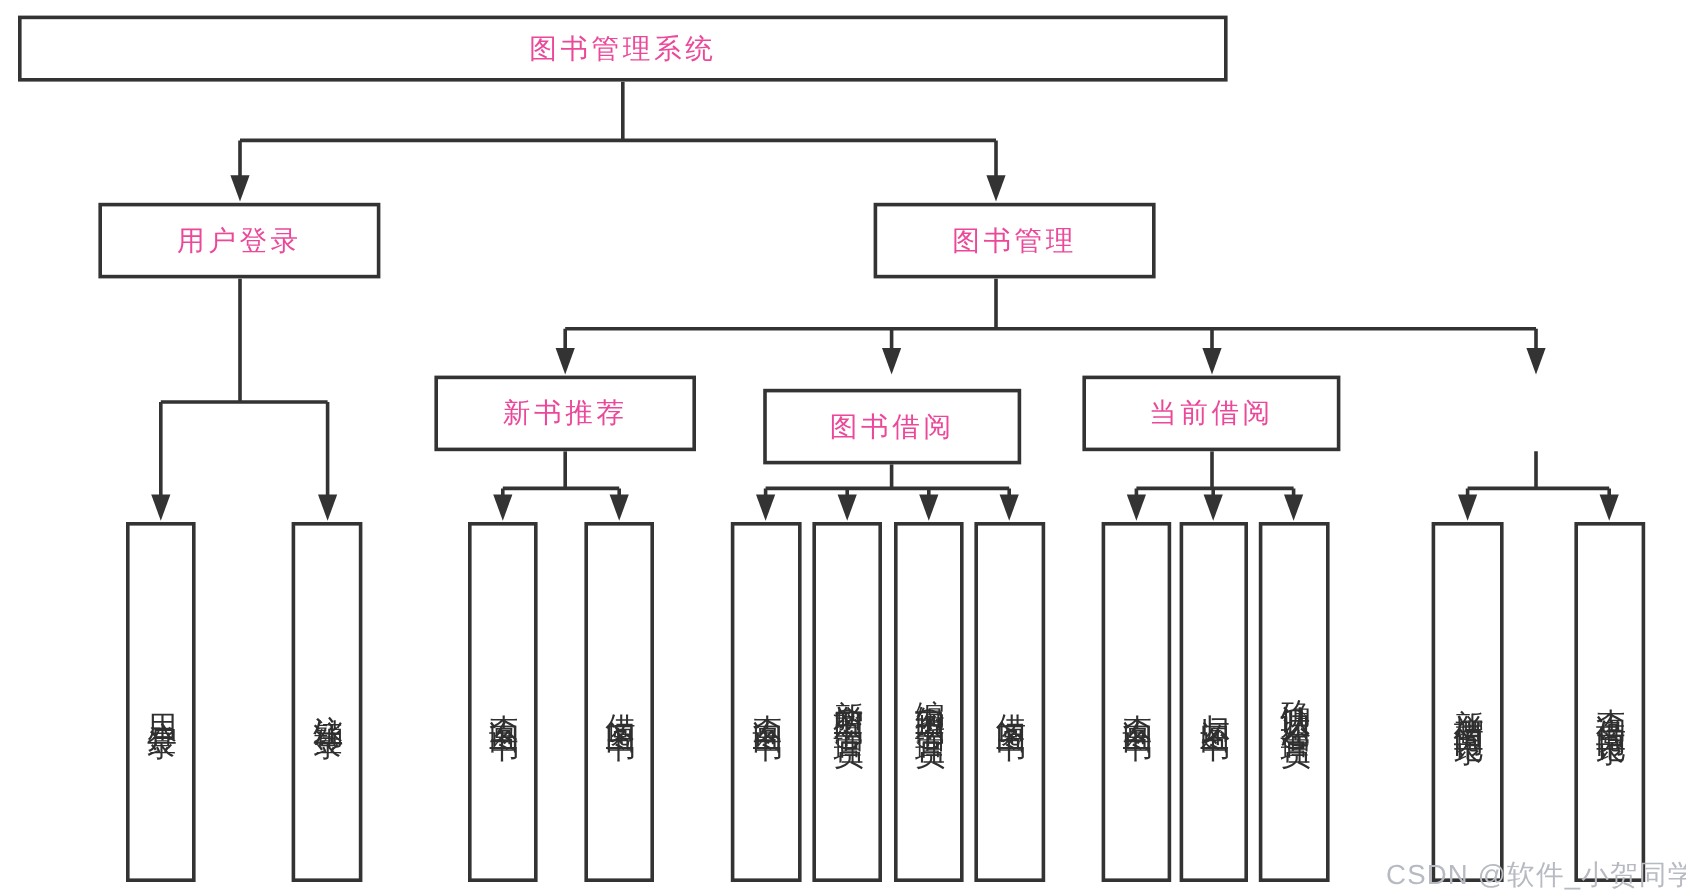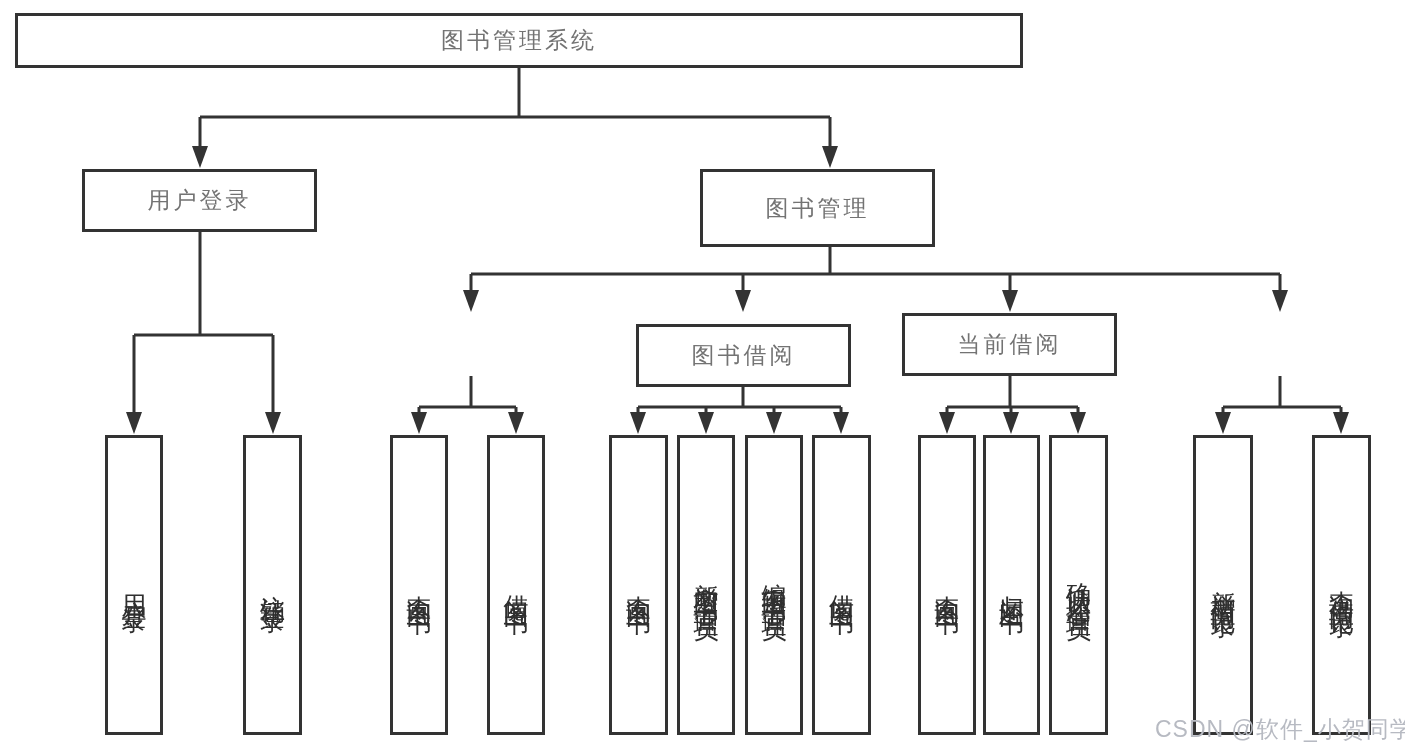--- a/index.html
+++ b/index.html
@@ -4,21 +4,21 @@
 <style>
   html,body{margin:0;padding:0;background:#fff;}
   .stage{
     position:relative;width:1405px;height:747px;background:#ffffff;overflow:hidden;
     font-family:"Liberation Sans","DejaVu Sans",sans-serif;
   }
   .connectors{position:absolute;left:0;top:0;width:1405px;height:747px;}
   .node{
     position:absolute;box-sizing:border-box;border:3px solid #333333;background:#ffffff;
     display:flex;align-items:center;justify-content:center;
-    font-size:23px;color:#737373;letter-spacing:3px;white-space:nowrap;
+    font-size:23px;color:#ec4899;letter-spacing:3px;white-space:nowrap;
   }
   .leaf{
     position:absolute;box-sizing:border-box;border:3px solid #333333;background:#ffffff;
     display:flex;align-items:center;justify-content:center;
     writing-mode:vertical-rl;text-orientation:mixed;
     top:435px;height:300px;
     font-size:25px;letter-spacing:5px;color:#2f2f2f;line-height:1.0;
   }
   .watermark{
     position:absolute;left:1155px;top:714px;
@@ -66,22 +66,23 @@
       <polygon points="1011,434 1003,412 1019,412"></polygon>
       <polygon points="1078,434 1070,412 1086,412"></polygon>
       <polygon points="1223,434 1215,412 1231,412"></polygon>
       <polygon points="1341,434 1333,412 1349,412"></polygon>
     </g>
   </svg>
 
   <div class="node" style="left:15px;top:13px;width:1008px;height:55px">图书管理系统</div>
 
   <div class="node" style="left:82px;top:169px;width:235px;height:63px">用户登录</div>
-  <div class="node" style="left:700px;top:169px;width:235px;height:78px">图书管理</div>
+  <div class="node" style="left:728px;top:169px;width:235px;height:63px">图书管理</div>
 
+  <div class="node" style="left:362px;top:313px;width:218px;height:63px">新书推荐</div>
   <div class="node" style="left:636px;top:324px;width:215px;height:63px">图书借阅</div>
   <div class="node" style="left:902px;top:313px;width:215px;height:63px">当前借阅</div>
 
   <div class="leaf" style="left:105px;width:58px">用户登录</div>
   <div class="leaf" style="left:243px;width:59px">注销登录</div>
 
   <div class="leaf" style="left:390px;width:58px">查询图书</div>
   <div class="leaf" style="left:487px;width:58px">借阅图书</div>
 
   <div class="leaf" style="left:609px;width:59px">查询图书</div>

